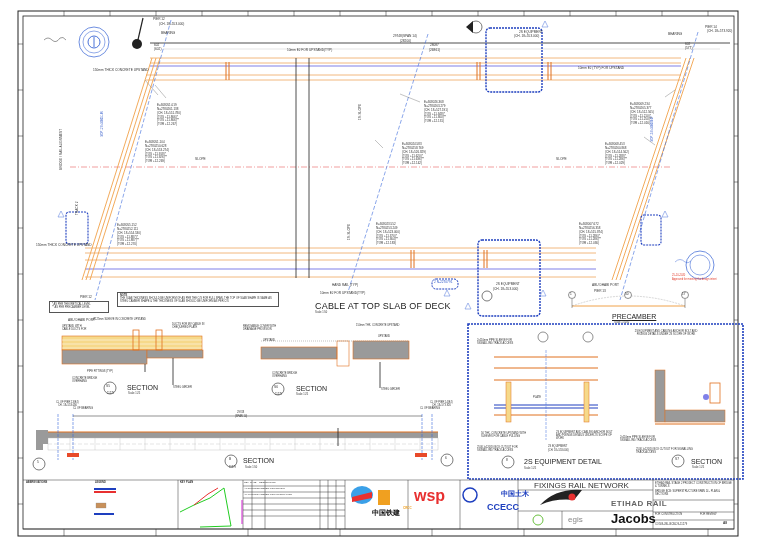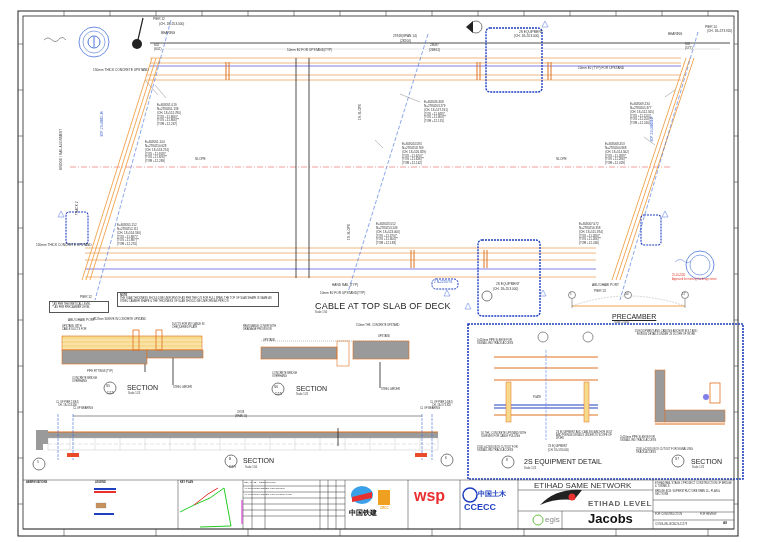--- a/index.html
+++ b/index.html
@@ -8,21 +8,21 @@
   .sheet { position: absolute; left: 0; top: 0; width: 768px; height: 542px; background: #fff; }
   svg.drawing { position: absolute; left: 0; top: 0; }
   .t { position: absolute; font-size: 3.2px; line-height: 3.8px; color: #333; white-space: pre; }
   .t.small { font-size: 2.6px; line-height: 3.1px; }
   .t.title { font-size: 9px; line-height: 10px; color: #222; letter-spacing: 0.2px; }
   .t.sec { font-size: 7px; line-height: 8px; color: #222; }
   .t.blue { color: #2a55c8; }
   .t.red { color: #e23a2a; }
   .coord { position: absolute; font-size: 3px; line-height: 3.7px; color: #333; white-space: pre; }
   .note-box { position: absolute; border: 0.6px solid #555; background: #fff; padding: 1px 2px; }
-  .logo-text { position: absolute; font-weight: bold; }
+  .logo-text { position: absolute; font-weight: bold; margin-left: 23px; }
   .rev-row { position: absolute; font-size: 2.4px; color: #333; white-space: pre; }
 </style>
 </head>
 <body>
 
 <div class="sheet">
 <svg class="drawing" width="768" height="542" viewBox="0 0 768 542">
 
   <rect x="18" y="11" width="720" height="525" fill="none" stroke="#222" stroke-width="1"></rect>
   <rect x="23" y="16" width="711" height="513" fill="none" stroke="#222" stroke-width="0.8"></rect>
@@ -482,22 +482,22 @@
 
 <div class="rev-row" style="left:244px;top:481px;"><span>REV</span>  <span>DATE</span>    <span>DESCRIPTION</span></div>
 <div class="rev-row" style="left:244px;top:487px;"><span>A1</span> <span>20/06/2022</span> <span>ISSUED FOR REVIEW</span></div>
 <div class="rev-row" style="left:244px;top:493px;"><span>A8</span> <span>19/01/2024</span> <span>ISSUED FOR INFORMATION</span></div>
 
 <div class="logo-text" style="left:349px;top:508px;font-size:7px;color:#111;">中国铁建</div>
 <div class="logo-text" style="left:380px;top:506px;font-size:3px;color:#f0a020;">CRCC</div>
 <div class="logo-text" style="left:464px;top:502px;font-size:9px;color:#1e3fbf;">CCECC</div>
 <div class="logo-text" style="left:478px;top:489px;font-size:7px;color:#1e3fbf;">中国土木</div>
 
-<div class="t" style="left:534px;top:481px;font-size:8px;line-height:9px;color:#333;">ETIHAD SAME NETWORK</div>
-<div class="logo-text" style="left:588px;top:499px;font-size:8px;color:#666;letter-spacing:0.5px;">ETIHAD LEVEL</div>
+<div class="t" style="left:534px;top:481px;font-size:8px;line-height:9px;color:#333;">FIXINGS RAIL NETWORK</div>
+<div class="logo-text" style="left:588px;top:499px;font-size:8px;color:#666;letter-spacing:0.5px;">ETIHAD RAIL</div>
 <div class="logo-text" style="left:545px;top:515px;font-size:8px;color:#888;font-weight:normal;">egis</div>
 <div class="logo-text" style="left:588px;top:511px;font-size:13px;color:#111;">Jacobs</div>
 
 <div class="t small" style="left:655px;top:482px;white-space:normal;width:78px;">ETIHAD RAIL STAGE 2 PROJECT CONSTRUCTION OF BRIDGE &amp; TUNNELS</div>
 <div class="t small" style="left:655px;top:490px;white-space:normal;width:78px;">BRIDGE BCB: SUPERSTRUCTURE SPAN 14 - PLAN &amp; SECTIONS</div>
 <div class="t small" style="left:655px;top:513px;">FOR CONSTRUCTION</div>
 <div class="t small" style="left:700px;top:513px;">FOR REVIEW</div>
 <div class="t small" style="left:655px;top:523px;">CO509-JBL-BCB-DS-11279</div>
 <div class="t" style="left:723px;top:522px;font-weight:bold;">A8</div>
 </div>

